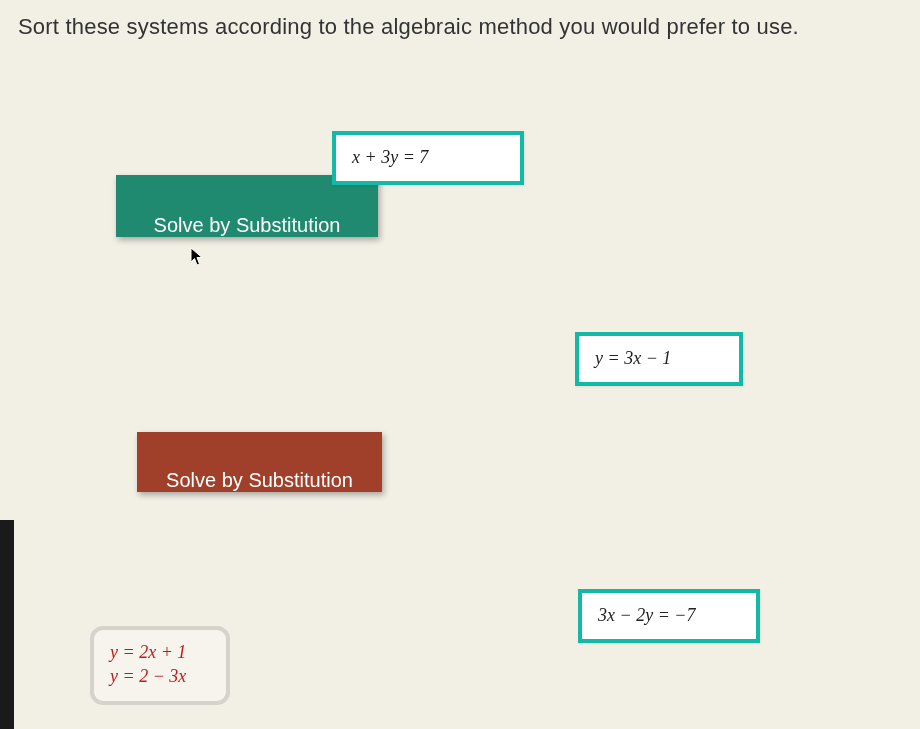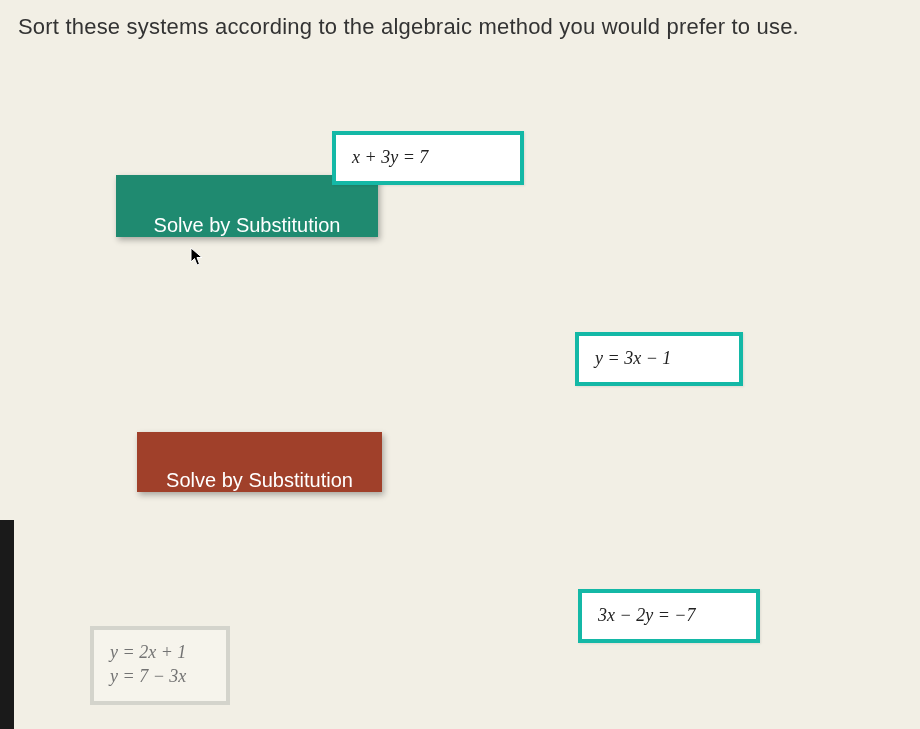--- a/index.html
+++ b/index.html
@@ -55,21 +55,21 @@
     line-height: 1.35;
     box-shadow: 1px 1px 2px rgba(0,0,0,0.08);
     cursor: grab;
     font-style: italic;
   }
   .eq-card .row { white-space: nowrap; }
   .card1 { left: 332px; top: 131px; width: 192px; }
   .card2 { left: 575px; top: 332px; width: 168px; }
   .card3 { left: 578px; top: 589px; width: 182px; }
   .card4 { left: 90px;  top: 626px; width: 140px; border-color: #d4d4cc; background:#f6f4ec; box-shadow:none; }
-  .card4 { color:#737373; }
+  .card4 { color:#b91c1c;border-radius:13px; }
   .cursor-arrow {
     position: absolute;
     left: 190px;
     top: 247px;
     width: 14px;
     height: 20px;
     pointer-events: none;
   }
   .left-edge {
     position: absolute;
@@ -99,18 +99,18 @@
 <div class="eq-card card2">
   <div class="row">y = 3x − 1</div>
 </div>
 
 <div class="eq-card card3">
   <div class="row">3x − 2y = −7</div>
 </div>
 
 <div class="eq-card card4">
   <div class="row">y = 2x + 1</div>
-  <div class="row">y = 7 − 3x</div>
+  <div class="row">y = 2 − 3x</div>
 </div>
 
 <svg class="cursor-arrow" viewBox="0 0 14 20">
   <path d="M1 1 L1 15 L4.5 11.5 L7 18 L9.5 17 L7 10.5 L12 10.5 Z" fill="#000000" stroke="#ffffff" stroke-width="1"></path>
 </svg>
 
 </body></html>

